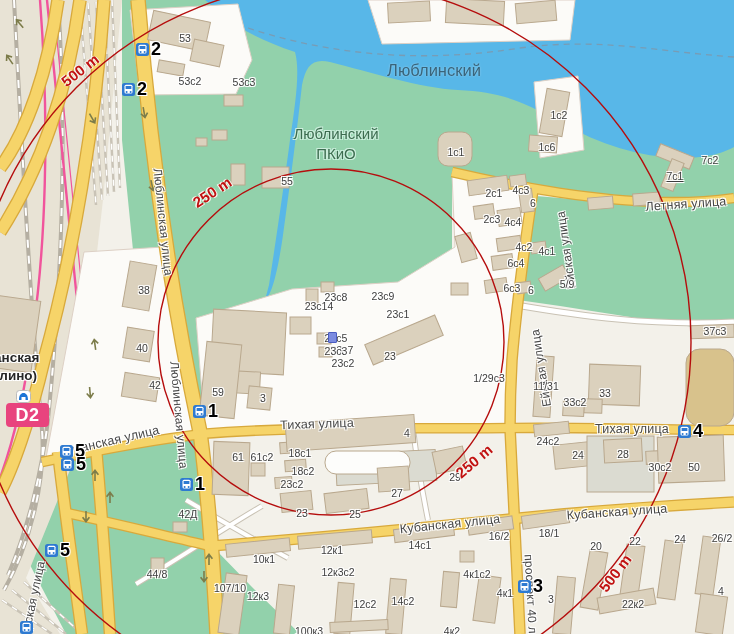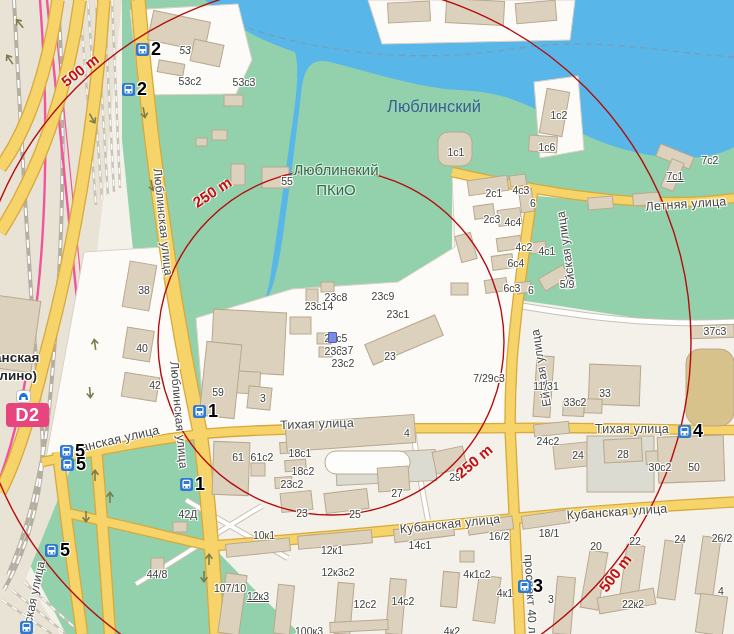--- a/index.html
+++ b/index.html
@@ -8,21 +8,21 @@
   #base{position:absolute;left:0;top:0;}
   #labels{position:absolute;left:0;top:0;width:100%;height:100%;}
   .lbl{position:absolute;white-space:nowrap;transform:translate(-50%,-50%);
        text-shadow:-1px -1px 0 #fff,1px -1px 0 #fff,-1px 1px 0 #fff,1px 1px 0 #fff,0 0 2px #fff;}
   .bld{font-size:10.5px;color:#3d3d3d;}
   .street{font-size:12.5px;color:#474747;letter-spacing:.2px;}
   .street.small{font-size:12px;}
   .dist{font-size:15px;font-weight:600;color:#c11212;
         text-shadow:-1px -1px 0 #f8f6ef,1px 1px 0 #f8f6ef;}
   .poi-label{position:absolute;text-align:center;transform:translate(-50%,-50%);
-       white-space:nowrap;line-height:1.35;margin-top:36px;}
+       white-space:nowrap;line-height:1.35;}
   .pond{font-size:16.5px;color:#39647a;text-shadow:0 0 2px #9ed3ef;}
   .park{font-size:15px;color:#3b6b4e;
         text-shadow:-1px -1px 0 #cdeedd,1px -1px 0 #cdeedd,-1px 1px 0 #cdeedd,1px 1px 0 #cdeedd;}
   .stop{position:absolute;}
   .stopnum{position:absolute;left:15px;top:-3px;font-size:18px;font-weight:bold;color:#000;
         text-shadow:-1px -1px 0 #fff,1px -1px 0 #fff,-1px 1px 0 #fff,1px 1px 0 #fff;}
   .stn-line{position:absolute;font-size:13.5px;font-weight:600;color:#262626;white-space:nowrap;
         text-shadow:-1px -1px 0 #fff,1px -1px 0 #fff,-1px 1px 0 #fff,1px 1px 0 #fff;}
   #d2badge{position:absolute;left:6px;top:403px;width:43px;height:24px;background:#e8447e;
         border-radius:4px;color:#fff;font-weight:bold;font-size:18px;text-align:center;
@@ -258,21 +258,21 @@
       <div class="lbl street" style="left: 110px; top: 441px; transform: translate(-50%, -50%) rotate(-13deg);">Кубанская улица</div>
       <div class="lbl street" style="left: 317px; top: 424px; transform: translate(-50%, -50%) rotate(-2deg);">Тихая улица</div>
       <div class="lbl street" style="left: 632px; top: 429px; transform: translate(-50%, -50%) rotate(0deg);">Тихая улица</div>
       <div class="lbl street" style="left: 450px; top: 524px; transform: translate(-50%, -50%) rotate(-6deg);">Кубанская улица</div>
       <div class="lbl street" style="left: 617px; top: 512px; transform: translate(-50%, -50%) rotate(-4deg);">Кубанская улица</div>
       <div class="lbl street" style="left: 686px; top: 204px; transform: translate(-50%, -50%) rotate(-4deg);">Летняя улица</div>
       <div class="lbl street small" style="left: 566px; top: 250px; transform: translate(-50%, -50%) rotate(-98deg);">Ейская улица</div>
       <div class="lbl street small" style="left: 541px; top: 368px; transform: translate(-50%, -50%) rotate(-99deg);">Ейская улица</div>
       <div class="lbl street small" style="left: 531px; top: 600px; transform: translate(-50%, -50%) rotate(87deg);">проспект 40 лет</div>
       <div class="lbl street small" style="left: 28px; top: 622px; transform: translate(-50%, -50%) rotate(-78deg);">Краснодарская улица</div>
-      <div class="lbl bld" style="left: 185px; top: 50px; transform: translate(-50%, -50%) rotate(0deg); font-style: italic;">53</div>
+      <div class="lbl bld" style="left: 185px; top: 38px; transform: translate(-50%, -50%) rotate(0deg);">53</div>
       <div class="lbl bld" style="left: 190px; top: 81px; transform: translate(-50%, -50%) rotate(0deg);">53с2</div>
       <div class="lbl bld" style="left: 244px; top: 82px; transform: translate(-50%, -50%) rotate(0deg);">53с3</div>
       <div class="lbl bld" style="left: 287px; top: 181px; transform: translate(-50%, -50%) rotate(0deg);">55</div>
       <div class="lbl bld" style="left: 456px; top: 152px; transform: translate(-50%, -50%) rotate(0deg);">1с1</div>
       <div class="lbl bld" style="left: 559px; top: 115px; transform: translate(-50%, -50%) rotate(0deg);">1с2</div>
       <div class="lbl bld" style="left: 547px; top: 147px; transform: translate(-50%, -50%) rotate(0deg);">1с6</div>
       <div class="lbl bld" style="left: 674px; top: 160px; transform: translate(-50%, -50%) rotate(0deg); margin-left: 36px;">7с2</div>
       <div class="lbl bld" style="left: 675px; top: 176px; transform: translate(-50%, -50%) rotate(0deg); text-decoration: underline;">7с1</div>
       <div class="lbl bld" style="left: 494px; top: 193px; transform: translate(-50%, -50%) rotate(0deg);">2с1</div>
       <div class="lbl bld" style="left: 521px; top: 190px; transform: translate(-50%, -50%) rotate(0deg);">4с3</div>
@@ -287,21 +287,21 @@
       <div class="lbl bld" style="left: 567px; top: 284px; transform: translate(-50%, -50%) rotate(0deg);">5/9</div>
       <div class="lbl bld" style="left: 336px; top: 297px; transform: translate(-50%, -50%) rotate(0deg);">23с8</div>
       <div class="lbl bld" style="left: 383px; top: 296px; transform: translate(-50%, -50%) rotate(0deg);">23с9</div>
       <div class="lbl bld" style="left: 319px; top: 306px; transform: translate(-50%, -50%) rotate(0deg);">23с14</div>
       <div class="lbl bld" style="left: 342px; top: 322px; transform: translate(-50%, -50%) rotate(0deg); margin-top: 28px;">23с7</div>
       <div class="lbl bld" style="left: 336px; top: 338px; transform: translate(-50%, -50%) rotate(0deg);">23с5</div>
       <div class="lbl bld" style="left: 336px; top: 351px; transform: translate(-50%, -50%) rotate(0deg);">23с3</div>
       <div class="lbl bld" style="left: 343px; top: 363px; transform: translate(-50%, -50%) rotate(0deg);">23с2</div>
       <div class="lbl bld" style="left: 398px; top: 314px; transform: translate(-50%, -50%) rotate(0deg);">23с1</div>
       <div class="lbl bld" style="left: 390px; top: 356px; transform: translate(-50%, -50%) rotate(0deg);">23</div>
-      <div class="lbl bld" style="left: 489px; top: 378px; transform: translate(-50%, -50%) rotate(0deg);">7/29с3</div>
+      <div class="lbl bld" style="left: 489px; top: 378px; transform: translate(-50%, -50%) rotate(0deg);">1/29с3</div>
       <div class="lbl bld" style="left: 144px; top: 290px; transform: translate(-50%, -50%) rotate(0deg);">38</div>
       <div class="lbl bld" style="left: 142px; top: 348px; transform: translate(-50%, -50%) rotate(0deg);">40</div>
       <div class="lbl bld" style="left: 155px; top: 385px; transform: translate(-50%, -50%) rotate(0deg);">42</div>
       <div class="lbl bld" style="left: 218px; top: 392px; transform: translate(-50%, -50%) rotate(0deg);">59</div>
       <div class="lbl bld" style="left: 263px; top: 398px; transform: translate(-50%, -50%) rotate(0deg);">3</div>
       <div class="lbl bld" style="left: 546px; top: 386px; transform: translate(-50%, -50%) rotate(0deg);">11/31</div>
       <div class="lbl bld" style="left: 575px; top: 402px; transform: translate(-50%, -50%) rotate(0deg);">33с2</div>
       <div class="lbl bld" style="left: 605px; top: 393px; transform: translate(-50%, -50%) rotate(0deg);">33</div>
       <div class="lbl bld" style="left: 715px; top: 331px; transform: translate(-50%, -50%) rotate(0deg);">37с3</div>
       <div class="lbl bld" style="left: 229px; top: 457px; transform: translate(-50%, -50%) rotate(0deg); padding-left: 18px;">61</div>
@@ -315,27 +315,27 @@
       <div class="lbl bld" style="left: 397px; top: 493px; transform: translate(-50%, -50%) rotate(0deg);">27</div>
       <div class="lbl bld" style="left: 455px; top: 477px; transform: translate(-50%, -50%) rotate(0deg);">29</div>
       <div class="lbl bld" style="left: 548px; top: 441px; transform: translate(-50%, -50%) rotate(0deg);">24с2</div>
       <div class="lbl bld" style="left: 578px; top: 455px; transform: translate(-50%, -50%) rotate(0deg);">24</div>
       <div class="lbl bld" style="left: 623px; top: 454px; transform: translate(-50%, -50%) rotate(0deg);">28</div>
       <div class="lbl bld" style="left: 660px; top: 467px; transform: translate(-50%, -50%) rotate(0deg);">30с2</div>
       <div class="lbl bld" style="left: 694px; top: 467px; transform: translate(-50%, -50%) rotate(0deg);">50</div>
       <div class="lbl bld" style="left: 188px; top: 514px; transform: translate(-50%, -50%) rotate(0deg);">42Д</div>
       <div class="lbl bld" style="left: 157px; top: 574px; transform: translate(-50%, -50%) rotate(0deg);">44/8</div>
       <div class="lbl bld" style="left: 230px; top: 588px; transform: translate(-50%, -50%) rotate(0deg);">107/10</div>
-      <div class="lbl bld" style="left: 264px; top: 535px; transform: translate(-50%, -50%) rotate(0deg);">10к1</div>
+      <div class="lbl bld" style="left: 264px; top: 559px; transform: translate(-50%, -50%) rotate(0deg);">10к1</div>
       <div class="lbl bld" style="left: 332px; top: 550px; transform: translate(-50%, -50%) rotate(0deg);">12к1</div>
       <div class="lbl bld" style="left: 420px; top: 545px; transform: translate(-50%, -50%) rotate(0deg);">14с1</div>
       <div class="lbl bld" style="left: 499px; top: 536px; transform: translate(-50%, -50%) rotate(0deg);">16/2</div>
       <div class="lbl bld" style="left: 549px; top: 533px; transform: translate(-50%, -50%) rotate(0deg);">18/1</div>
       <div class="lbl bld" style="left: 338px; top: 572px; transform: translate(-50%, -50%) rotate(0deg);">12к3с2</div>
-      <div class="lbl bld" style="left: 258px; top: 596px; transform: translate(-50%, -50%) rotate(0deg); text-decoration: underline;">12к3</div>
+      <div class="lbl bld" style="left: 258px; top: 596px; transform: translate(-50%, -50%) rotate(0deg);">12к3</div>
       <div class="lbl bld" style="left: 365px; top: 604px; transform: translate(-50%, -50%) rotate(0deg);">12с2</div>
       <div class="lbl bld" style="left: 403px; top: 601px; transform: translate(-50%, -50%) rotate(0deg);">14с2</div>
       <div class="lbl bld" style="left: 309px; top: 631px; transform: translate(-50%, -50%) rotate(0deg);">100к3</div>
       <div class="lbl bld" style="left: 477px; top: 574px; transform: translate(-50%, -50%) rotate(0deg);">4к1с2</div>
       <div class="lbl bld" style="left: 505px; top: 593px; transform: translate(-50%, -50%) rotate(0deg);">4к1</div>
       <div class="lbl bld" style="left: 452px; top: 631px; transform: translate(-50%, -50%) rotate(0deg);">4к2</div>
       <div class="lbl bld" style="left: 596px; top: 546px; transform: translate(-50%, -50%) rotate(0deg);">20</div>
       <div class="lbl bld" style="left: 635px; top: 541px; transform: translate(-50%, -50%) rotate(0deg);">22</div>
       <div class="lbl bld" style="left: 680px; top: 539px; transform: translate(-50%, -50%) rotate(0deg);">24</div>
       <div class="lbl bld" style="left: 722px; top: 538px; transform: translate(-50%, -50%) rotate(0deg);">26/2</div>

